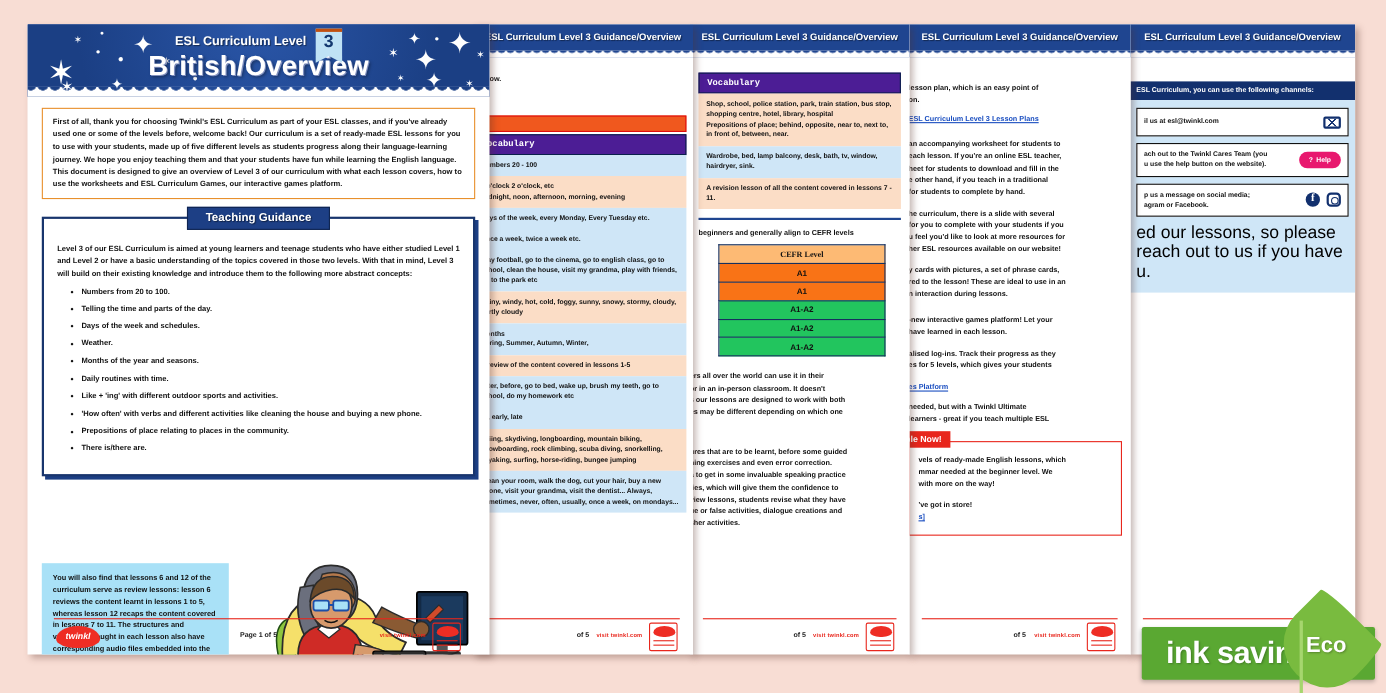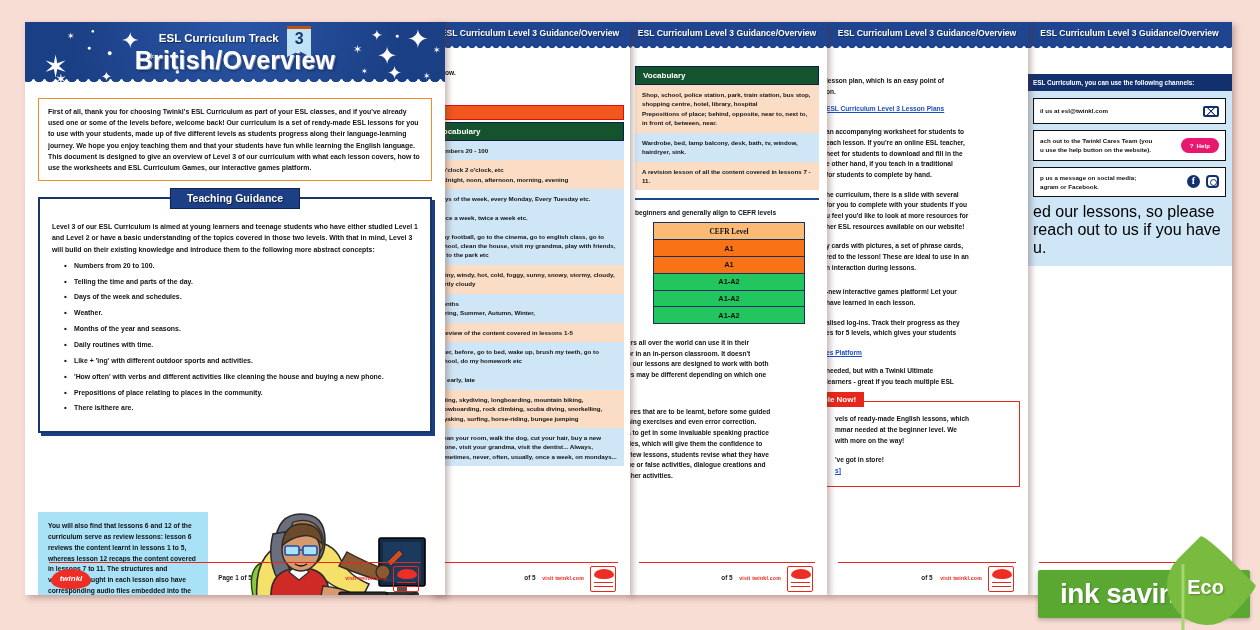--- a/index.html
+++ b/index.html
@@ -140,22 +140,22 @@
     background: #ee2d24; border-radius: 50% 50% 45% 45%/60% 60% 40% 40%;
   }
   .twinkl-stamp .ln { position: absolute; left: 3px; width: 19px; height: 1px; background: #e8261c; }
 
   
   .pbody { position: relative; height: 499px; overflow: hidden; }
   .txt-reg { font-size: 6.6px; line-height: 1.62; color: #111; font-weight: bold; }
 
   
   .vocab-head {
-    background: #14532d; color: #fff; font-weight: bold; font-size: 8px;
-    padding: 4px 7px; border: 1.3px solid #0a1f4c;
+    background: #4c1d95; color: #fff; font-weight: bold; font-size: 8px;
+    padding: 4px 7px; border: 1.3px solid #0a1f4c; font-family: Liberation Mono, monospace;
   }
   .vrow { padding: 5px 7px; font-size: 6.2px; line-height: 1.52; font-weight: bold; color: #111; }
   .vrow.blue { background: #cfe6f7; }
   .vrow.peach { background: #fbddc6; }
   .orange-bar {
     height: 15px; background: #f0581e; border: 1.6px solid #e00d0d; margin-bottom: 2px;
   }
 
   
   .cefr { width: 152px; border-collapse: collapse; margin-top: 4px; }
@@ -449,21 +449,21 @@
       <span class="star" style="left:346px;top:6px;font-size:14px">✦</span>
       <span class="star" style="left:352px;top:22px;font-size:24px">✦</span>
       <span class="star" style="left:370px;top:10px;font-size:7px">●</span>
       <span class="star" style="left:382px;top:4px;font-size:26px">✦</span>
       <span class="star" style="left:408px;top:24px;font-size:9px">✶</span>
       <span class="star" style="left:336px;top:46px;font-size:8px">✶</span>
       <span class="star" style="left:362px;top:42px;font-size:18px">✦</span>
       <span class="star" style="left:398px;top:50px;font-size:9px">✶</span>
 
       <div class="lvl-wrap">
-        <span class="lvl-text">ESL Curriculum Track</span>
+        <span class="lvl-text">ESL Curriculum Level</span>
         <span class="lvl-badge">3</span>
       </div>
       <div class="title">British/Overview</div>
     </div>
 
     <div class="body1">
       <div class="intro-box">First of all, thank you for choosing Twinkl's ESL Curriculum as part of your ESL classes, and if you've already used one or some of the levels before, welcome back! Our curriculum is a set of ready-made ESL lessons for you to use with your students, made up of five different levels as students progress along their language-learning journey. We hope you enjoy teaching them and that your students have fun while learning the English language. This document is designed to give an overview of Level 3 of our curriculum with what each lesson covers, how to use the worksheets and ESL Curriculum Games, our interactive games platform.</div>
 
       <div class="guide-card">
         <div class="guide-tab">Teaching Guidance</div>

